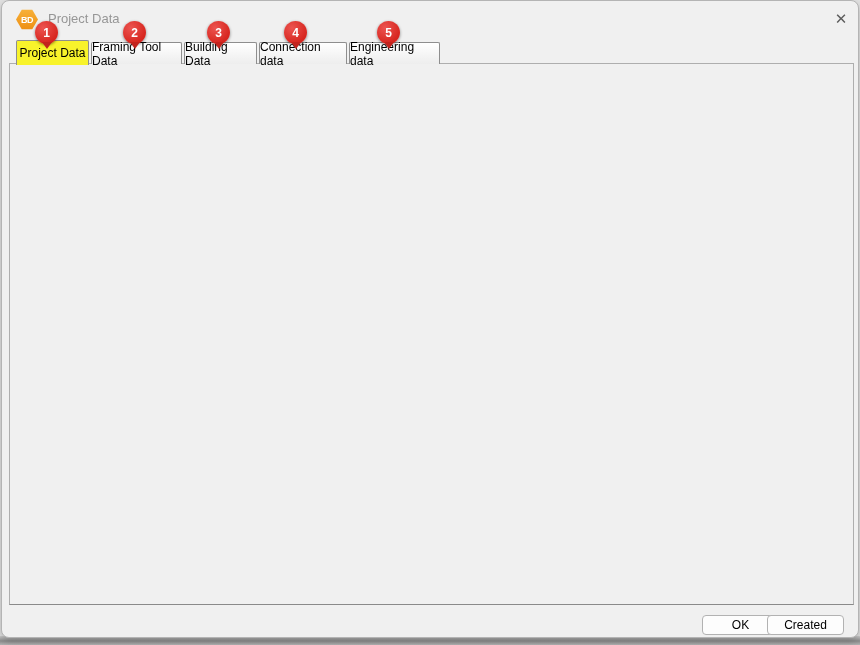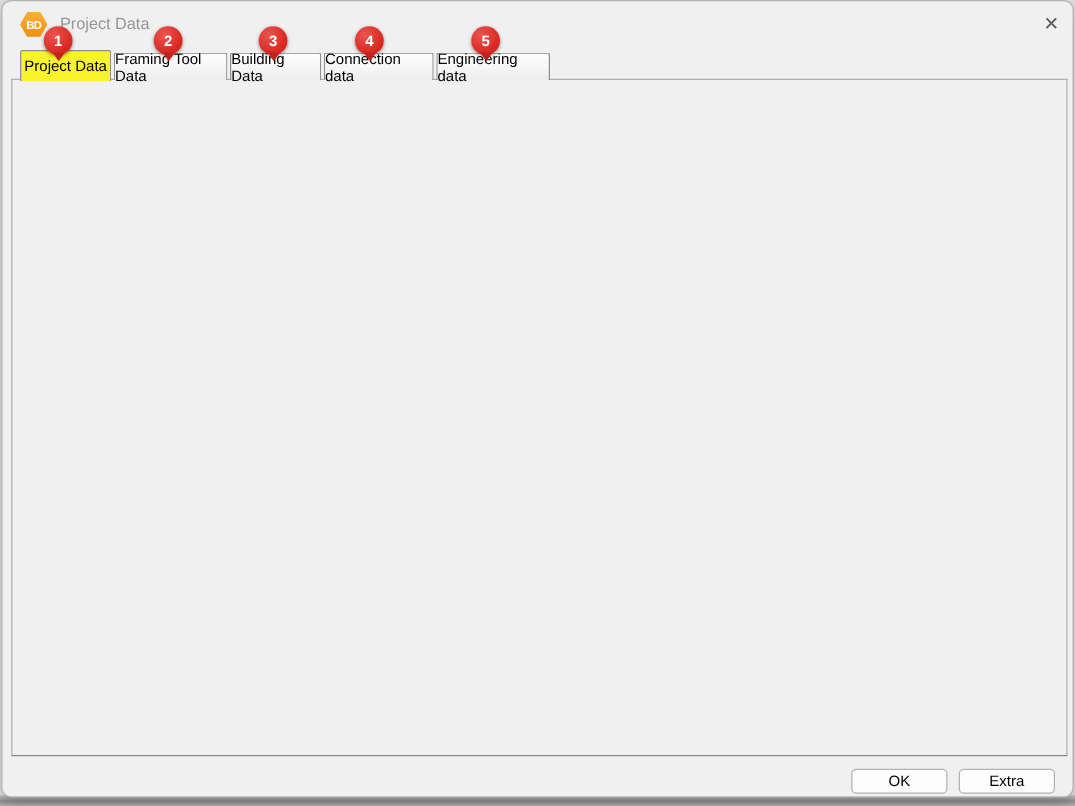--- a/index.html
+++ b/index.html
@@ -166,17 +166,17 @@
     <input class="tb" style="left: 632px; top: 449px; width: 57px;" value="">
 
     <div class="lbl" style="left:34px;top:496px;">Description</div>
     <input class="tb" style="left: 130px; top: 492px; width: 420px;" value="Steel Frame Template">
     <button class="btn" style="left:572px;top:491px;width:60px;height:21px;">Extra info</button>
 
     <button class="btn" style="left:130px;top:536px;width:138px;height:20px;">Master Revision Database</button>
 
     <div id="footnote">*To drawing details</div>
 
-    <button class="btn" style="left:679px;top:614px;width:77px;height:20px;">OK</button>
-    <button class="btn" style="left:765px;top:614px;width:77px;height:20px;">Extra</button>
+    <button class="btn" style="left:700px;top:614px;width:77px;height:20px;">OK</button>
+    <button class="btn" style="left:765px;top:614px;width:77px;height:20px;">Created</button>
 
   </div>
 </div>
 
 </body></html>

